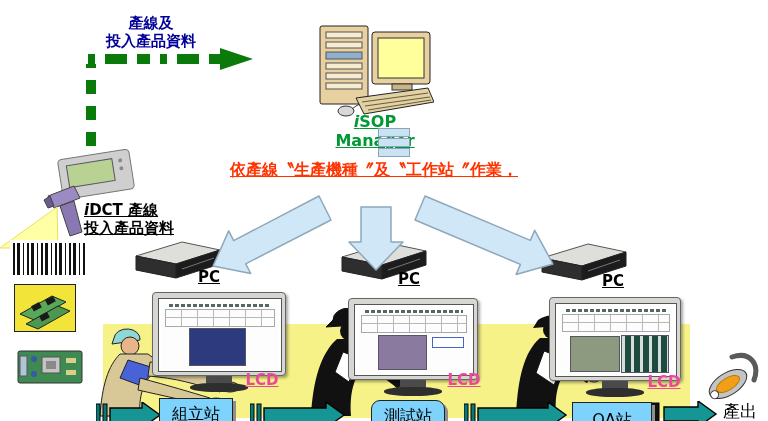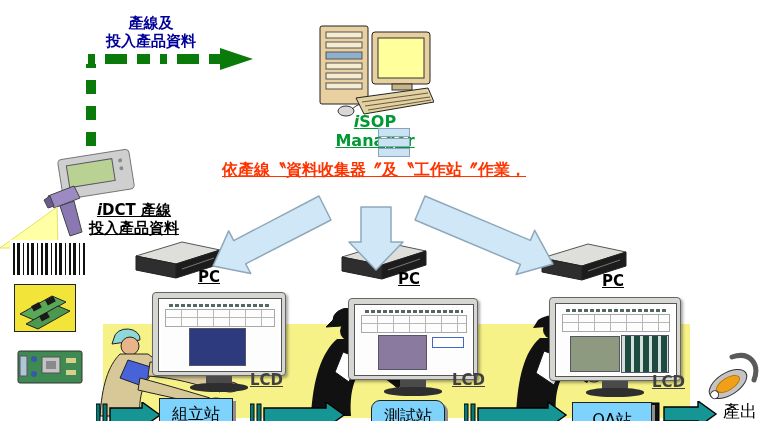--- a/index.html
+++ b/index.html
@@ -14,25 +14,25 @@
 
   .topflow-label{left:64px;top:2px;width:174px;color:#000099;font-size:15px;line-height:18px;}
 
   .isop-label{left:312px;top:100px;width:126px;color:#009933;font-size:16px;}
   .isop-label .i{font-style:italic;}
 
   .seg-bar{width:30px;height:7px;background:#c9e3f5;border:1px solid #8ba4b8;left:378px;}
 
   .red-text{left:190px;top:147px;width:368px;color:#ff3300;font-size:16px;line-height:21px;z-index:6;}
 
-  .idct-label{left:84px;top:189px;width:100px;color:#000;font-size:15px;line-height:18px;text-align:center;}
+  .idct-label{left:84px;top:189px;width:100px;color:#000;font-size:15px;line-height:18px;text-align:left;}
   .idct-label .i{font-style:italic;}
 
   .pc-label{width:34px;color:#000;font-size:15px;}
-  .lcd-label{width:42px;color:#404040;font-size:15px;z-index:7;text-align:right;}
+  .lcd-label{width:42px;color:#ec4899;font-size:15px;z-index:7;}
 
   .monitor{z-index:4;}
   .mon-frame{position:absolute;left:0;top:0;background:#d6d6d2;border:1px solid #666;border-radius:4px;
              box-shadow:2px 2px 3px rgba(0,0,0,.35);padding:5px;}
   .mon-screen{position:relative;width:100%;height:100%;background:#fff;border:1px solid #555;}
   .doc{position:absolute;inset:2px;background:#fdfdfd;}
   .doc-title{height:3px;margin:3px 8px 0;background:repeating-linear-gradient(90deg,#566 0 4px,transparent 4px 6px);}
   .doc-table{margin:2px 4px 0;height:16px;border:1px solid #a8a8a8;position:relative;
              background:repeating-linear-gradient(90deg,transparent 0 15px,#b8b8b8 15px 16px);}
   .doc-table::after{content:"";position:absolute;left:0;right:0;top:7px;height:1px;background:#b8b8b8;}
@@ -86,21 +86,21 @@
 
   <div class="abs isop-label b u ctr">
     <span class="i">i</span><span>SOP Manager</span>
   </div>
 
   <div class="abs seg-bar" style="top:116px;"></div>
   <div class="abs seg-bar" style="top:126px;"></div>
   <div class="abs seg-bar" style="top:136px;"></div>
 
   <div class="abs red-text b ctr">
-    <div class="u">依產線〝資料收集器〞及〝工作站〞作業，</div>
+    <div class="u">依產線〝生產機種〞及〝工作站〞作業，</div>
   </div>
 
   <svg class="abs" style="left:170px;top:178px;z-index:2;" width="420" height="88" viewBox="0 0 420 88">
     <polygon points="149,6 63.7,50.6 58.7,40.9 43,76 80.7,83.5 75.7,73.8 161,30" fill="#cfe7f7" stroke="#8ea8ba" stroke-width="1.5" stroke-linejoin="round"></polygon>
     <polygon points="191,17 221,17 221,52 233,52 206,80 179,52 191,52" fill="#cfe7f7" stroke="#8ea8ba" stroke-width="1.5" stroke-linejoin="round"></polygon>
     <polygon points="255,6 360.4,50.4 364.7,40.3 383,74 346.1,84.5 350.4,74.4 245,30" fill="#cfe7f7" stroke="#8ea8ba" stroke-width="1.5" stroke-linejoin="round"></polygon>
   </svg>
 
   <svg class="abs" style="left:56px;top:132px;" width="84" height="58" viewBox="0 0 84 58">
     <g transform="rotate(-9 42 30)">

